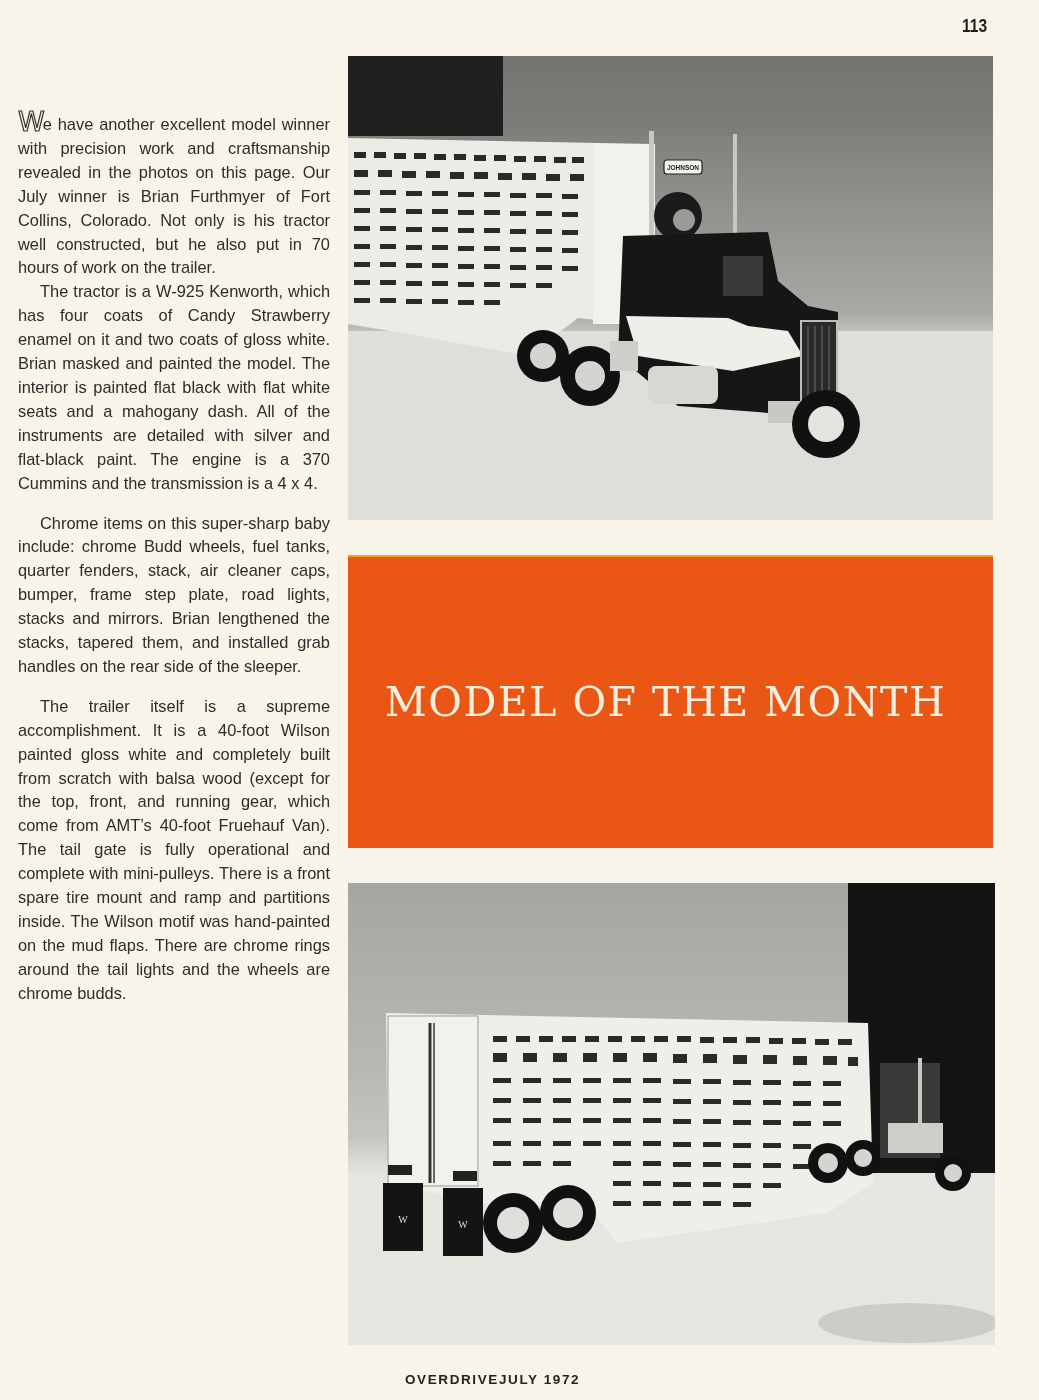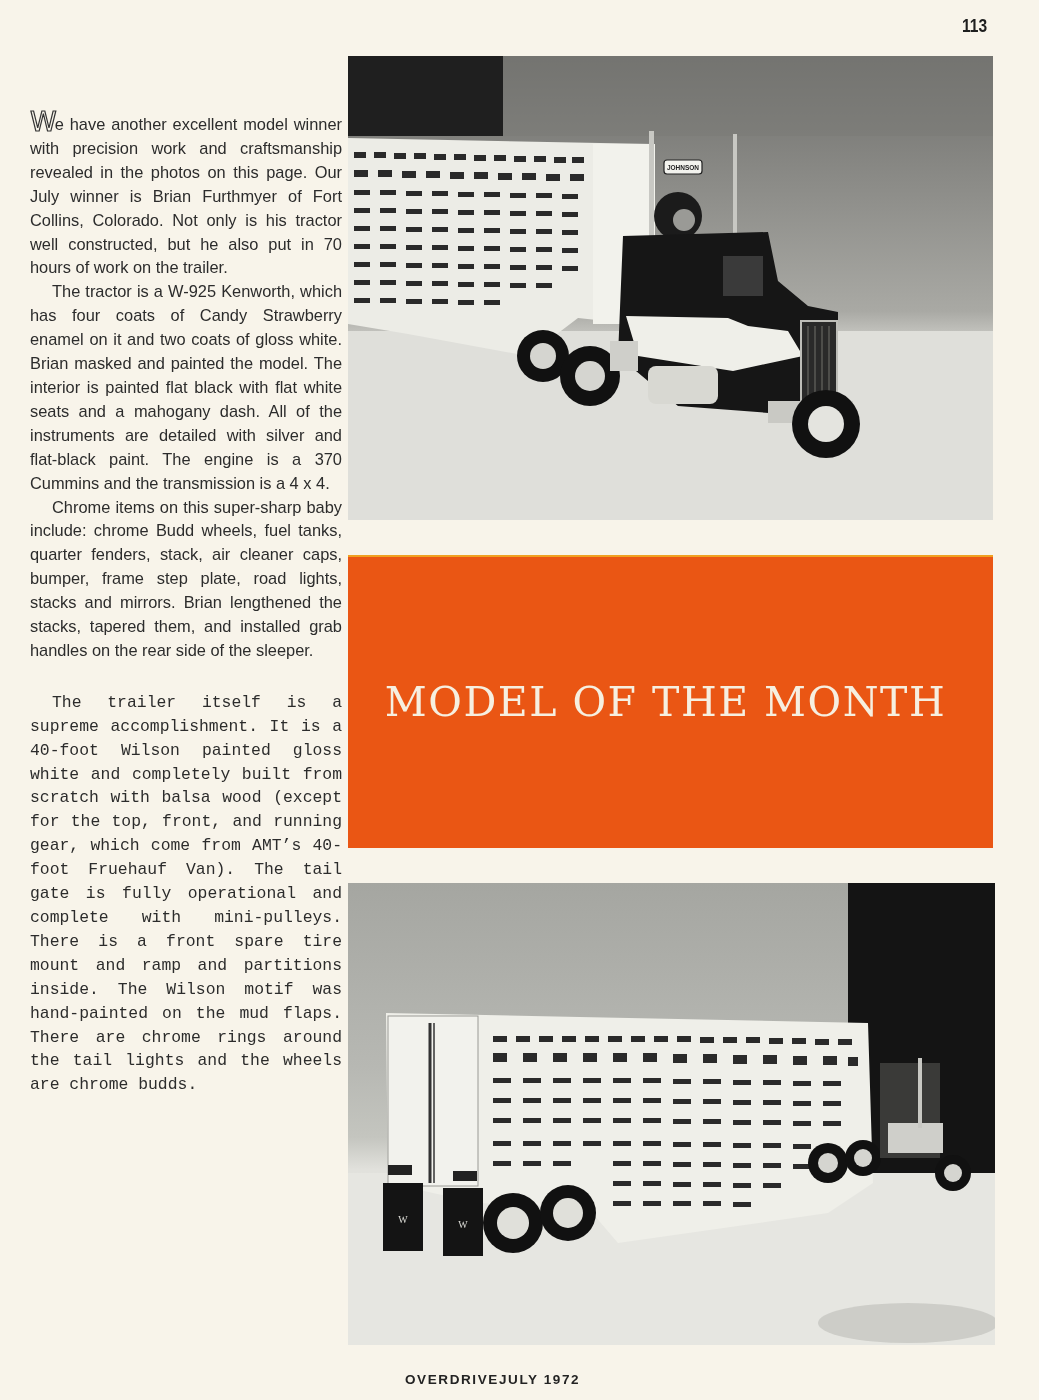--- a/index.html
+++ b/index.html
@@ -22,37 +22,37 @@
       font-family: "Liberation Sans", sans-serif;
       font-weight: bold;
       font-size: 19px;
       letter-spacing: 0px;
       color: #1e1e1e;
       transform: scaleX(0.82);
       transform-origin: left top;
     }
     .column {
       position: absolute;
-      left: 30px;
+      left: 18px;
       top: 112px;
       width: 312px;
       font-size: 16.4px;
       line-height: 23.9px;
       color: #2c2c2c;
     }
     .column p {
       margin: 0;
       text-align: justify;
       text-indent: 22px;
     }
     .column p.first {
       text-indent: 0;
     }
-    .column p.gap-small { margin-top: 0; }
-    .column p.gap-large { margin-top: 28px; font-family: Liberation Mono, monospace; }
+    .column p.gap-small { margin-top: 16px; }
+    .column p.gap-large { margin-top: 16px; }
     .dropcap {
       font-family: "DejaVu Sans", sans-serif;
       font-size: 27px;
       line-height: 20px;
       color: #f8f4ea;
       -webkit-text-stroke: 1.2px #333;
       font-weight: normal;
       letter-spacing: -3px;
       margin-right: 1px;
       vertical-align: -1px;

